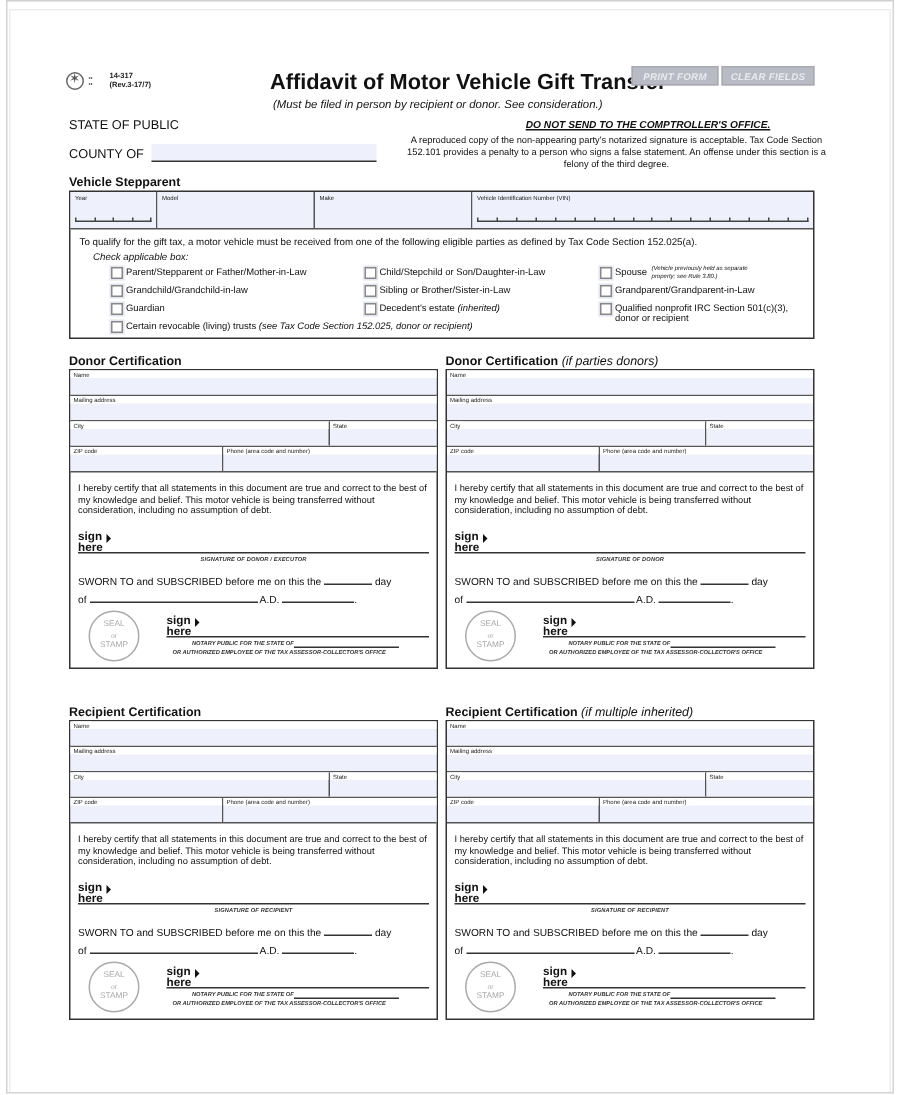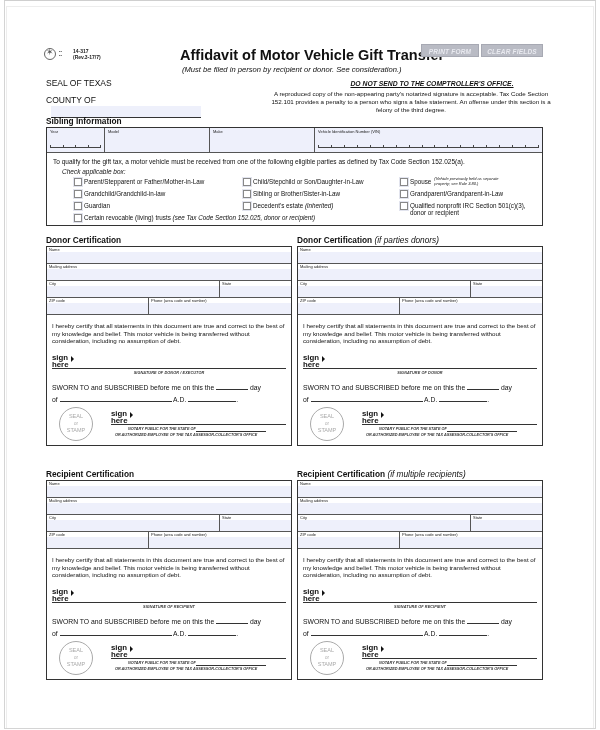--- a/index.html
+++ b/index.html
@@ -29,21 +29,21 @@
     .btn {
       background: #b9bbc4; color: #e9eaf0; font-size: 6.5px; font-weight: bold; font-style: italic;
       height: 13px; line-height: 13px; padding: 0 5px; border: 1px solid #a7a9b3; text-transform: uppercase;
       letter-spacing: 0.2px;
     }
     .btn + .btn { margin-left: 2px; }
     .btn.print { width: 58px; text-align: center; }
     .btn.clear { width: 62px; text-align: center; }
 
     .state { position: absolute; left: 46px; top: 78px; font-size: 8.5px; color: #111; }
-    .county { position: absolute; left: 46px; top: 95px; font-size: 8.5px; color: #111; display: flex; align-items: flex-start; flex-direction: column; }
+    .county { position: absolute; left: 46px; top: 95px; font-size: 8.5px; color: #111; display: flex; align-items: flex-end; }
     .county-input {
       margin-left: 5px; width: 150px; height: 12px; background: #eef0fb; border: none; border-bottom: 1px solid #333;
       position: relative; top: 1px;
     }
 
     .notice { position: absolute; left: 270px; top: 80px; width: 282px; text-align: center; }
     .notice-head { font-size: 6.8px; font-weight: bold; font-style: italic; text-decoration: underline; color: #111; margin-left: 42px; }
     .notice-body { font-size: 6.2px; line-height: 8px; color: #111; margin-top: 3px; }
 
     
@@ -104,32 +104,32 @@
 </div>
 
 <div class="title">Affidavit of Motor Vehicle Gift Transfer</div>
 <div class="subtitle">(Must be filed in person by recipient or donor. See consideration.)</div>
 
 <div class="btn-group">
   <div class="btn print">PRINT FORM</div>
   <div class="btn clear">CLEAR FIELDS</div>
 </div>
 
-<div class="state">SEAL OF TEXAS</div>
+<div class="state">STATE OF PUBLIC</div>
 <div class="county">
   <span>COUNTY OF</span>
   <div class="county-input"></div>
 </div>
 
 <div class="notice">
   <div class="notice-head">DO NOT SEND TO THE COMPTROLLER'S OFFICE.</div>
   <div class="notice-body">A reproduced copy of the non-appearing party's notarized signature is acceptable. Tax Code Section 152.101 provides a penalty to a person who signs a false statement. An offense under this section is a felony of the third degree.</div>
 </div>
 
-<div class="section-title" style="left:46px; top:116px;">Sibling Information</div>
+<div class="section-title" style="left:46px; top:116px;">Vehicle Stepparent</div>
 
 <div class="vehicle-box">
   <div class="vehicle-row">
     <div class="vcell" style="width:58px;">
       <span class="lbl">Year</span>
       <div class="ticks">
           <span></span>
           <span></span>
           <span></span>
           <span></span>
@@ -395,21 +395,21 @@
       <div class="sig-line" style="left:64px; right:5px; top:109px;"></div>
       <div class="notary" style="left:68px; top:111px;">
         <span style="margin-left:13px;">NOTARY PUBLIC FOR THE STATE OF</span><span class="nline"></span><br>
         <span>OR AUTHORIZED EMPLOYEE OF THE TAX ASSESSOR-COLLECTOR'S OFFICE</span>
       </div>
     </div>
   </div>
 
   <div class="section-title" style="left: 297px; top: 469px;">
     <span>Recipient Certification</span>
-    <i>(if multiple recipients)</i>
+    <i>(if multiple inherited)</i>
   </div>
   <div class="cert" style="left: 297px; top: 480px;">
     <div class="frow">
       <div class="fcell" style="flex:1;">
           <div class="bgwhite"></div>
           <span class="lbl">Name</span>
         </div>
     </div>
     <div class="frow">
       <div class="fcell" style="flex:1;">

